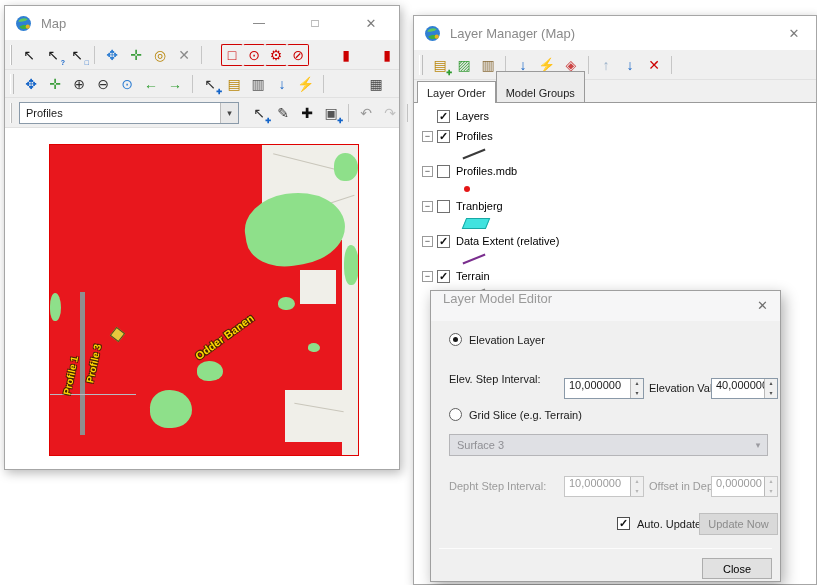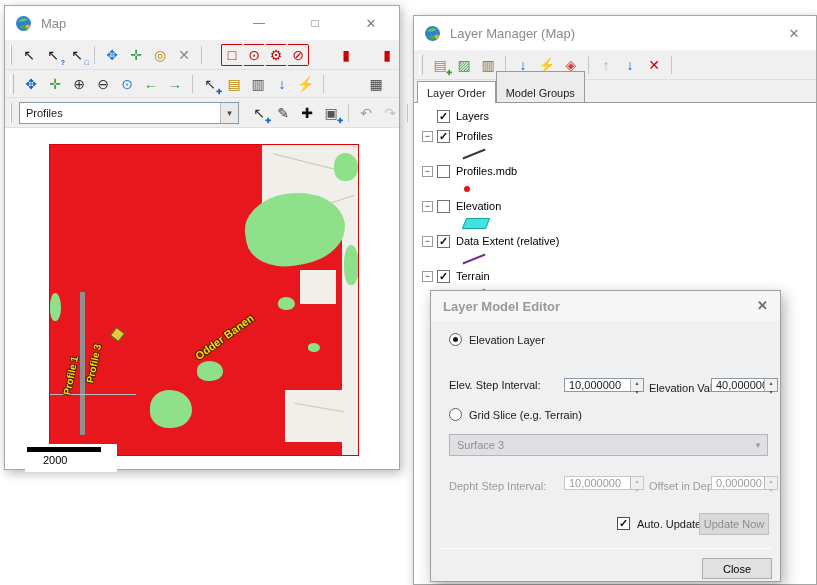--- a/index.html
+++ b/index.html
@@ -118,33 +118,33 @@
     content: ""; position: absolute; left: 2px; right: 2px; top: 5px; height: 2px; transform: rotate(-22deg);
   }
   .sym-line-black::after { background: #3a3a3a; }
   .sym-line-purple::after { background: #7a2e8e; }
   .sym-line-gray::after { background: #8a8a8a; }
   .sym-dot-red::after { content: ""; position: absolute; left: 4px; top: 3px; width: 6px; height: 6px; border-radius: 50%; background: #e41616; }
   .sym-polygon-cyan { width: 24px; height: 11px; background: #41e3df; border: 1px solid #18a8a4; transform: skewX(-22deg); margin-left: 4px; }
 
   
   #layer-model-editor { left: 430px; top: 290px; width: 351px; height: 292px; z-index: 5; border: 1px solid #9f9f9f; box-shadow: 3px 5px 14px rgba(0,0,0,.32); background: #f0f0f0; position: absolute; }
-  #lme-titlebar { height: 30px; background: #f6f6f7; display: flex; align-items: center; padding: 0 12px; position: relative; font-weight: bold; }
+  #lme-titlebar { height: 30px; background: #f6f6f7; display: flex; padding: 0 12px; position: relative; }
   #lme-titlebar .dlg-title { font-size: 13px; color: #9a9a9a; }
   #lme-titlebar .dlg-close { position: absolute; right: 12px; top: 7px; font-size: 13px; color: #6e6e6e; }
   #lme-body { position: absolute; top: 30px; left: 0; right: 0; bottom: 0; }
   .abs { position: absolute; }
 
   .radio { width: 13px; height: 13px; border: 1px solid #5f5f5f; border-radius: 50%; background: #fff; display: inline-block; position: relative; flex: none; }
   .radio.selected::after { content: ""; position: absolute; left: 3px; top: 3px; width: 5px; height: 5px; border-radius: 50%; background: #1a1a1a; }
   .radio-row { display: flex; align-items: center; gap: 7px; font-size: 11px; }
   .fld-label { font-size: 11px; color: #1a1a1a; white-space: nowrap; }
   .fld-label.disabled, .radio-label.disabled { color: #9b9b9b; }
 
-  .spinfield { height: 14px; background: #fff; border: 1px solid #8a99a8; display: flex; align-items: center; }
+  .spinfield { height: 21px; background: #fff; border: 1px solid #8a99a8; display: flex; }
   .spinfield .spin-val { flex: 1; padding-left: 4px; font-size: 11px; overflow: hidden; white-space: nowrap; }
   .spin-btns { width: 13px; height: 100%; border-left: 1px solid #b9b9b9; background: #f0f0f0; display: flex; flex-direction: column; flex: none; }
   .spin-btns i { flex: 1; font-style: normal; font-size: 6px; line-height: 9px; text-align: center; color: #505050; }
   .spinfield.disabled { border-color: #c6c6c6; }
   .spinfield.disabled .spin-val { color: #9b9b9b; }
   .spinfield.disabled .spin-btns i { color: #b4b4b4; }
 
   .combo-disabled {
     height: 22px; background: #dfe0e4; border: 1px solid #b5b5b8; color: #8f8f94;
     display: flex; align-items: center; padding-left: 7px; font-size: 11px; position: relative;
@@ -323,24 +323,20 @@
       <div class="veg blob" style="left:284px;top:8px;width:24px;height:28px;"></div>
 
       <div id="profile-line"></div>
       <div id="crosshair-h"></div>
       <div id="flag-marker"></div>
 
       <span class="map-label" id="lbl-profile1">Profile 1</span>
       <span class="map-label" id="lbl-profile3">Profile 3</span>
       <span class="map-label" id="lbl-odder">Odder Banen</span>
     </div>
-    <div id="scalebar">
-      <div class="bar"></div>
-      <div class="txt">2000</div>
-    </div>
   </div>
 </section>
 
 <section class="window" id="layer-manager">
   <div class="titlebar">
     <span class="app-icon">
       <svg viewBox="0 0 16 16" width="17" height="17">
           <circle cx="8" cy="8" r="7" fill="#2f7fd3"></circle>
           <path d="M3 6 C5 3,9 2,12 4 C10 6,6 7,3 6 Z" fill="#5fc75f"></path>
           <path d="M4 11 C7 9,11 9,13 11 C11 14,6 14,4 11 Z" fill="#3fae3f"></path>
@@ -411,21 +407,21 @@
         <span class="tree-exp">−</span>
         <span class="cb13"></span>
         <span class="tree-label">Profiles.mdb</span>
       </div>
       <div class="tree-sym-row">
         <span class="sym sym-dot-red"></span>
       </div>
       <div class="tree-row">
         <span class="tree-exp">−</span>
         <span class="cb13"></span>
-        <span class="tree-label">Elevation</span>
+        <span class="tree-label">Tranbjerg</span>
       </div>
       <div class="tree-sym-row">
         <span class="sym sym-polygon-cyan"></span>
       </div>
       <div class="tree-row">
         <span class="tree-exp">−</span>
         <span class="cb13">✓</span>
         <span class="tree-label">Data Extent (relative)</span>
       </div>
       <div class="tree-sym-row">
@@ -447,21 +443,21 @@
     <span class="dlg-title">Layer Model Editor</span>
     <span class="dlg-close">✕</span>
   </div>
   <div id="lme-body">
 
     <div class="radio-row abs" style="left:18px;top:12px;">
       <span class="radio selected"></span>
       <span class="radio-label">Elevation Layer</span>
     </div>
 
-    <span class="fld-label abs" style="left:18px;top:58px;">Elev. Step Interval:</span>
+    <span class="fld-label abs" style="left:18px;top:52px;">Elev. Step Interval:</span>
     <div class="spinfield abs" style="left:133px;top:57px;width:80px;">
       <span class="spin-val">10,000000</span>
       <span class="spin-btns">
           <i>▴</i>
           <i>▾</i>
         </span>
     </div>
     <span class="fld-label abs" style="left:218px;top:61px;">Elevation Value:</span>
     <div class="spinfield abs" style="left:280px;top:57px;width:67px;">
       <span class="spin-val">40,000000</span>
@@ -493,19 +489,19 @@
     <div class="spinfield disabled abs" style="left:280px;top:155px;width:67px;">
       <span class="spin-val">0,000000</span>
       <span class="spin-btns">
           <i>▴</i>
           <i>▾</i>
         </span>
     </div>
 
     <span class="cbq abs" style="left:186px;top:196px;">✓</span>
     <span class="fld-label abs" style="left:206px;top:197px;">Auto. Update</span>
-    <div class="btn btn-disabled abs" style="left:268px;top:192px;width:70px;height:22px;">Update Now</div>
+    <div class="btn btn-disabled abs" style="left:268px;top:192px;width:79px;height:22px;">Update Now</div>
 
     <div class="dlg-sep" style="top:227px;"></div>
 
     <div class="btn btn-normal abs" style="right:8px;top:237px;width:70px;height:21px;">Close</div>
   </div>
 </section>
 
 </body></html>

